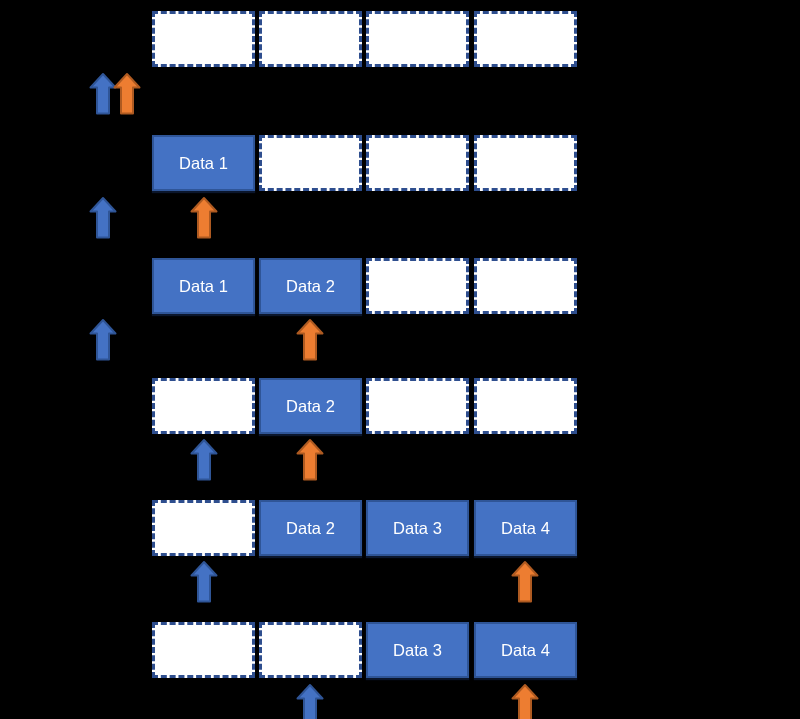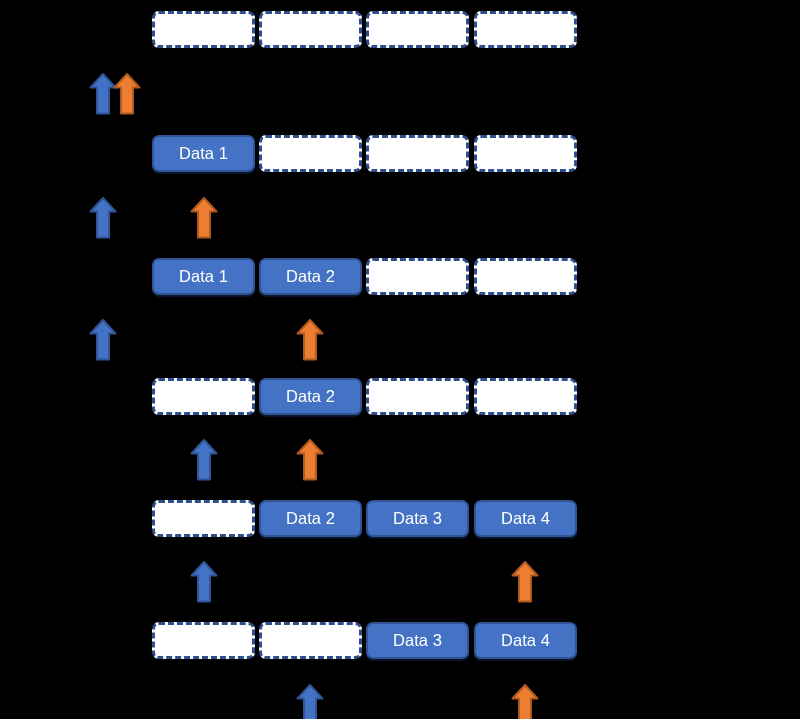--- a/index.html
+++ b/index.html
@@ -16,26 +16,25 @@
     height: 719px;
     background: #000000;
     overflow: hidden;
   }
 
   
   .cell {
     position: absolute;
     box-sizing: border-box;
     width: 103px;
-    height: 37px;
+    height: 56px;
     display: flex;
     align-items: center;
     justify-content: center;
     line-height: 1;
-    border-radius: 7px;
   }
 
   .cell.filled {
     background: #4472C4;
     border: 2px solid #2F5597;
     box-shadow: 0 2px 1px rgba(20,40,80,0.55);
   }
 
   .cell.empty {
     background: #FFFFFF;

